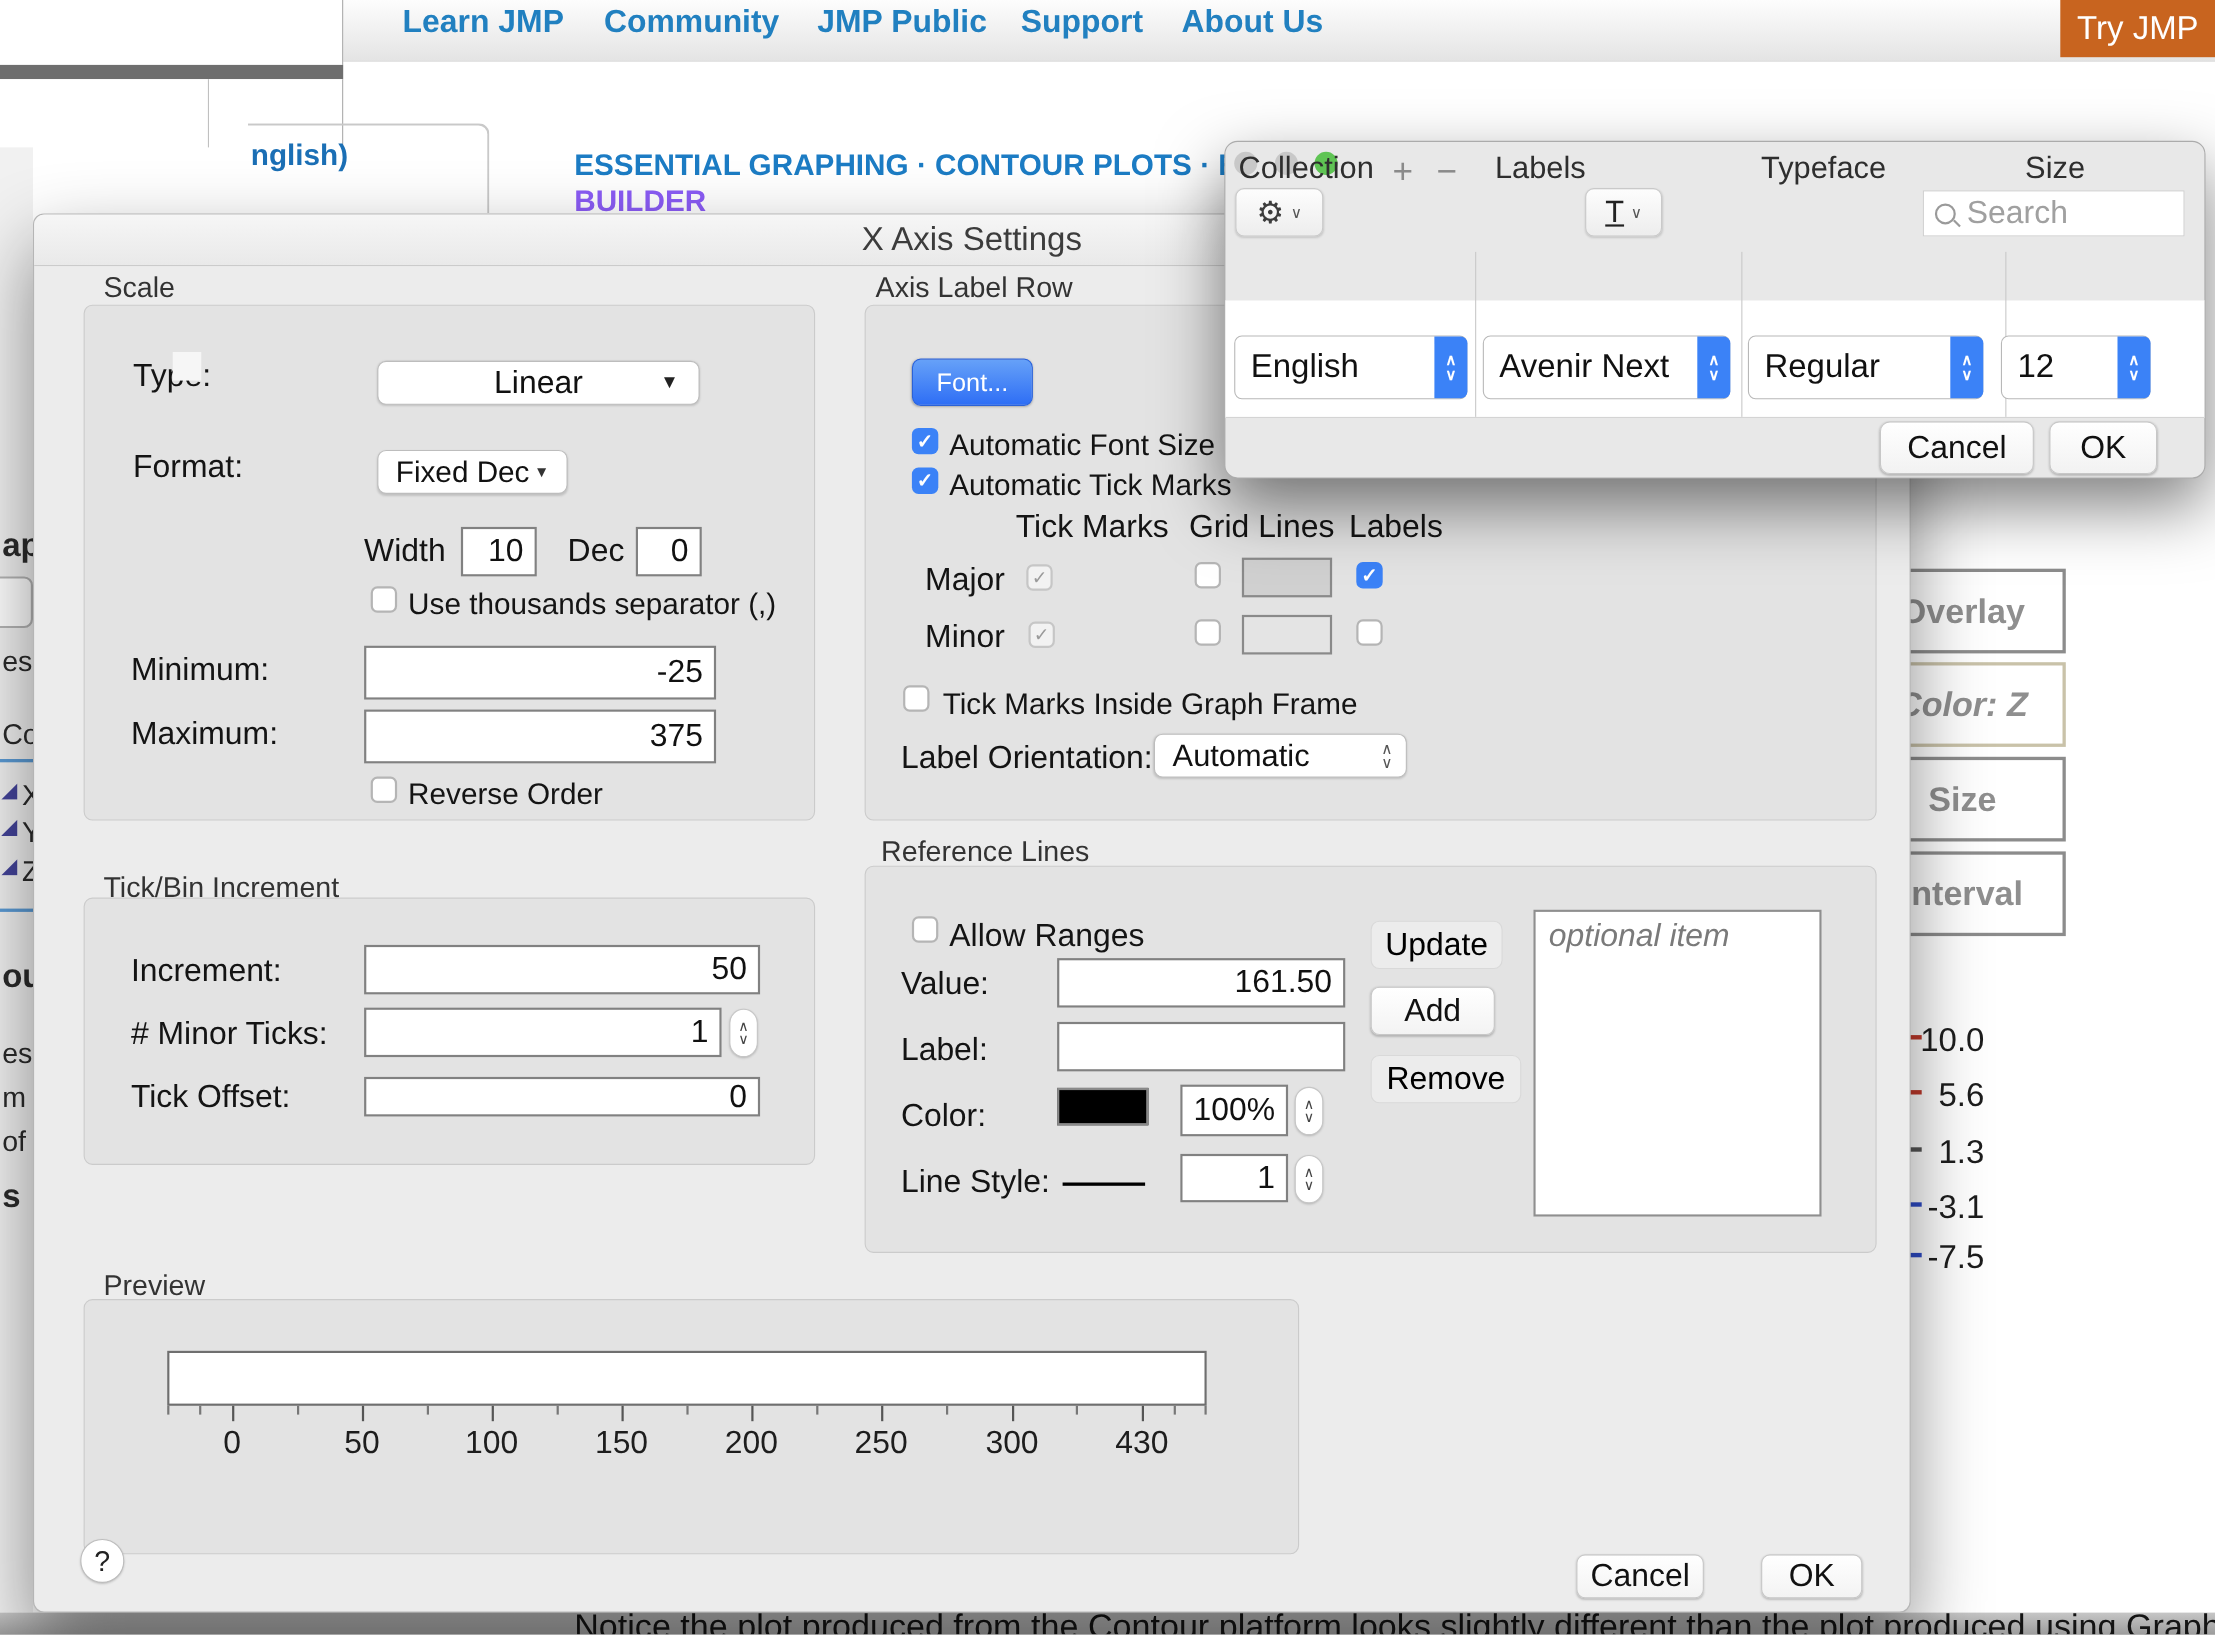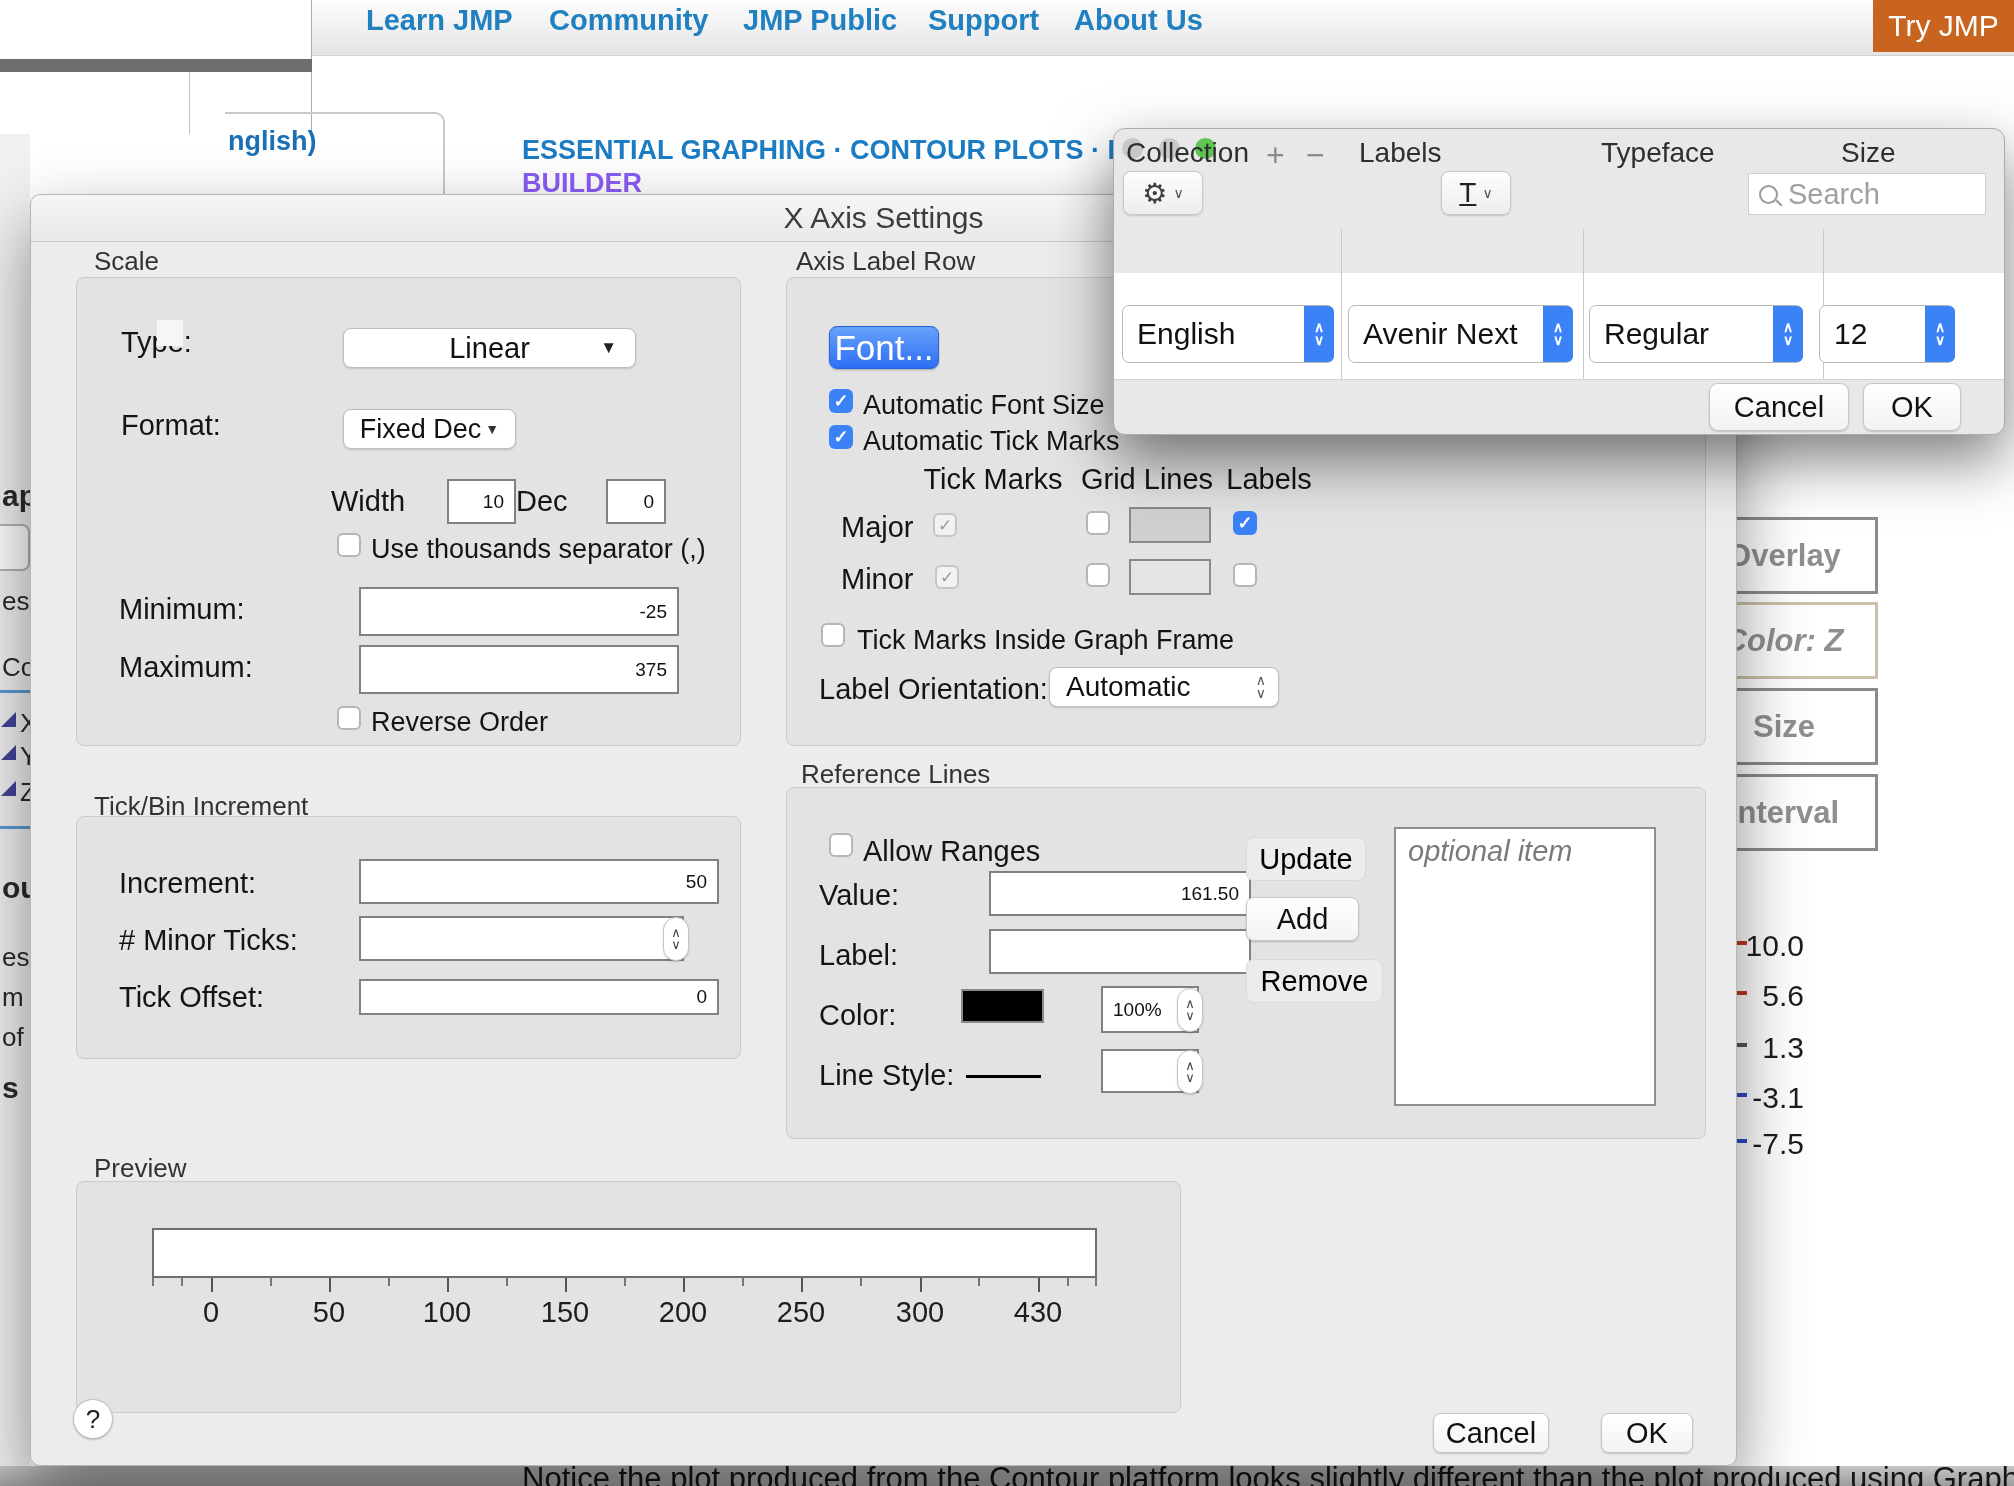--- a/index.html
+++ b/index.html
@@ -37,31 +37,31 @@
   
   .dialog{left:30px;top:194px;width:1707px;height:1272px;background:#ececec;border:1px solid #b5b5b5;
           border-radius:10px;box-shadow:0 30px 70px rgba(0,0,0,.45);z-index:20;}
   .titlebar{left:0;top:0;width:100%;height:47px;background:linear-gradient(#f6f6f6,#e9e9e9);
             border-bottom:1px solid #c8c8c8;border-radius:10px 10px 0 0;display:flex;align-items:center;justify-content:center;
             font-size:30px;color:#3c3c3c;}
   .sec{font-size:26px;color:#333;}
   .lbl{font-size:29px;color:#141414;white-space:nowrap;}
   .lbls{font-size:27px;color:#141414;white-space:nowrap;}
   .grp{background:#e3e3e3;border:1px solid #cbcbcb;border-radius:8px;}
-  .inp{background:#fff;border:2px solid #818181;font-size:19px;color:#111;text-align:right;
-       padding:0 10px;font-family:inherit;box-sizing:border-box;margin-left:28px;}
+  .inp{background:#fff;border:2px solid #818181;font-size:29px;color:#111;text-align:right;
+       padding:0 10px;font-family:inherit;box-sizing:border-box;}
   .inpc{text-align:left;}
   .dd{background:#fff;border:1px solid #bdbdbd;border-radius:8px;box-shadow:0 1px 2px rgba(0,0,0,.15);
       font-size:29px;color:#111;display:flex;align-items:center;justify-content:center;}
   .btn{background:linear-gradient(#ffffff,#f3f3f3);border:1px solid #c7c7c7;border-radius:8px;
        box-shadow:0 1px 2px rgba(0,0,0,.2);font-size:29px;color:#111;
        display:flex;align-items:center;justify-content:center;}
   .btn.dis{background:#ececec;color:#000000;border-color:#d9d9d9;box-shadow:none;}
   .btnblue{background:linear-gradient(#66a1f8,#2e6ef5);border:1px solid #2a62d9;border-radius:8px;
-           color:#fff;font-size:35px;display:flex;align-items:center;justify-content:center;box-shadow:0 1px 2px rgba(0,0,0,.25);}
+           color:#fff;font-size:23px;display:flex;align-items:center;justify-content:center;box-shadow:0 1px 2px rgba(0,0,0,.25);}
   .cb{width:24px;height:24px;background:#fff;border:2px solid #b5b5b5;border-radius:6px;}
   .cb.on{background:#3b82f7;border:none;color:#fff;font-size:18px;font-weight:700;
          display:flex;align-items:center;justify-content:center;}
   .cb.dis{background:#f2f2f2;border:2px solid #c6c6c6;color:#9a9a9a;font-size:17px;
           display:flex;align-items:center;justify-content:center;}
   .stepper{width:26px;height:44px;background:#fff;border:1px solid #c6c6c6;border-radius:13px;
            box-shadow:0 1px 2px rgba(0,0,0,.18);display:flex;flex-direction:column;align-items:center;justify-content:center;
            font-size:13px;color:#444;line-height:12px;}
   .swatch{border:2px solid #8a8a8a;}
   .chevs{display:flex;flex-direction:column;align-items:center;font-size:14px;color:#555;line-height:13px;}

